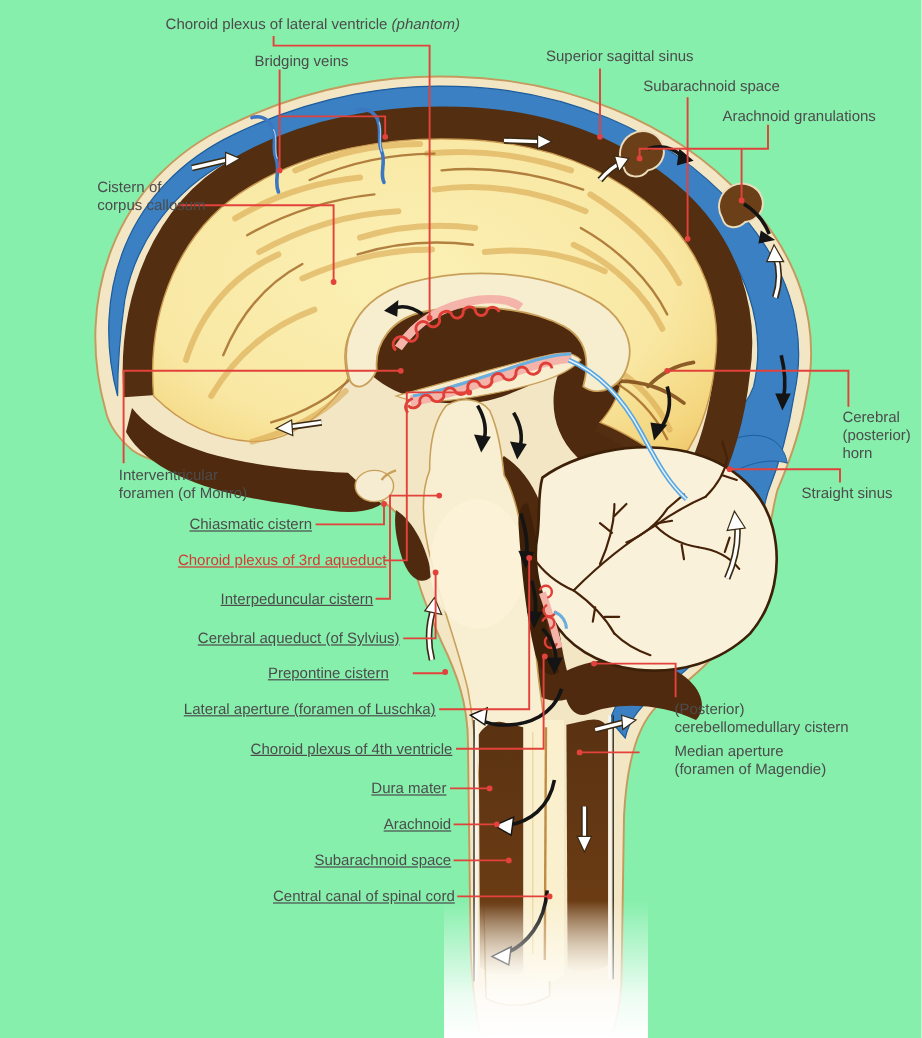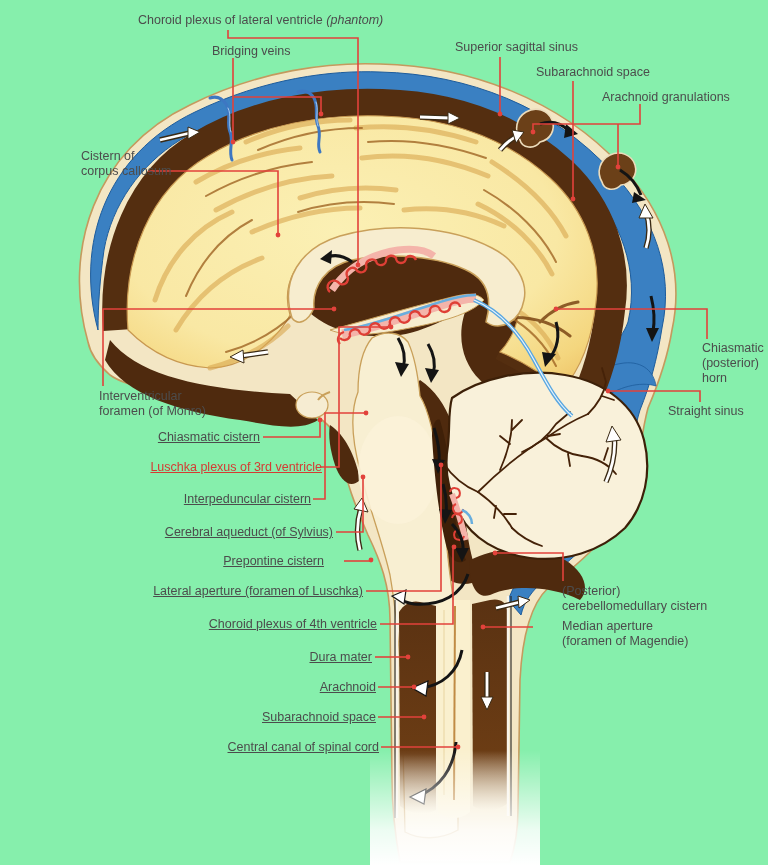--- a/index.html
+++ b/index.html
@@ -294,32 +294,32 @@
 <div class="lbl" style="left:602px;top:90px">Arachnoid granulations</div>
 <div class="lbl" style="left:57px;top:149px">
   <span class="ln">Cistern of</span>
   <span class="ln">corpus callosum</span>
 </div>
 <div class="lbl" style="left:75px;top:389px">
   <span class="ln">Interventricular</span>
   <span class="ln">foramen (of Monro)</span>
 </div>
 <div class="lbl right" style="right:508px;top:430px">Chiasmatic cistern</div>
-<div class="lbl right red" style="right:446px;top:460px">Luschka plexus of 3rd ventricle</div>
+<div class="lbl right red" style="right:446px;top:460px">Choroid plexus of 3rd aqueduct</div>
 <div class="lbl right" style="right:457px;top:492px">Interpeduncular cistern</div>
 <div class="lbl right" style="right:435px;top:525px">Cerebral aqueduct (of Sylvius)</div>
 <div class="lbl right" style="right:444px;top:554px">Prepontine cistern</div>
 <div class="lbl right" style="right:405px;top:584px">Lateral aperture (foramen of Luschka)</div>
 <div class="lbl right" style="right:391px;top:617px">Choroid plexus of 4th ventricle</div>
 <div class="lbl right" style="right:396px;top:650px">Dura mater</div>
 <div class="lbl right" style="right:392px;top:680px">Arachnoid</div>
 <div class="lbl right" style="right:392px;top:710px">Subarachnoid space</div>
 <div class="lbl right" style="right:389px;top:740px">Central canal of spinal cord</div>
 <div class="lbl" style="left:678px;top:341px">
-  <span class="ln">Chiasmatic</span>
+  <span class="ln">Cerebral</span>
   <span class="ln">(posterior)</span>
   <span class="ln">horn</span>
 </div>
 <div class="lbl" style="left:668px;top:404px">Straight sinus</div>
 <div class="lbl" style="left:538px;top:584px">
   <span class="ln">(Posterior)</span>
   <span class="ln">cerebellomedullary cistern</span>
 </div>
 <div class="lbl" style="left:538px;top:619px">
   <span class="ln">Median aperture</span>

